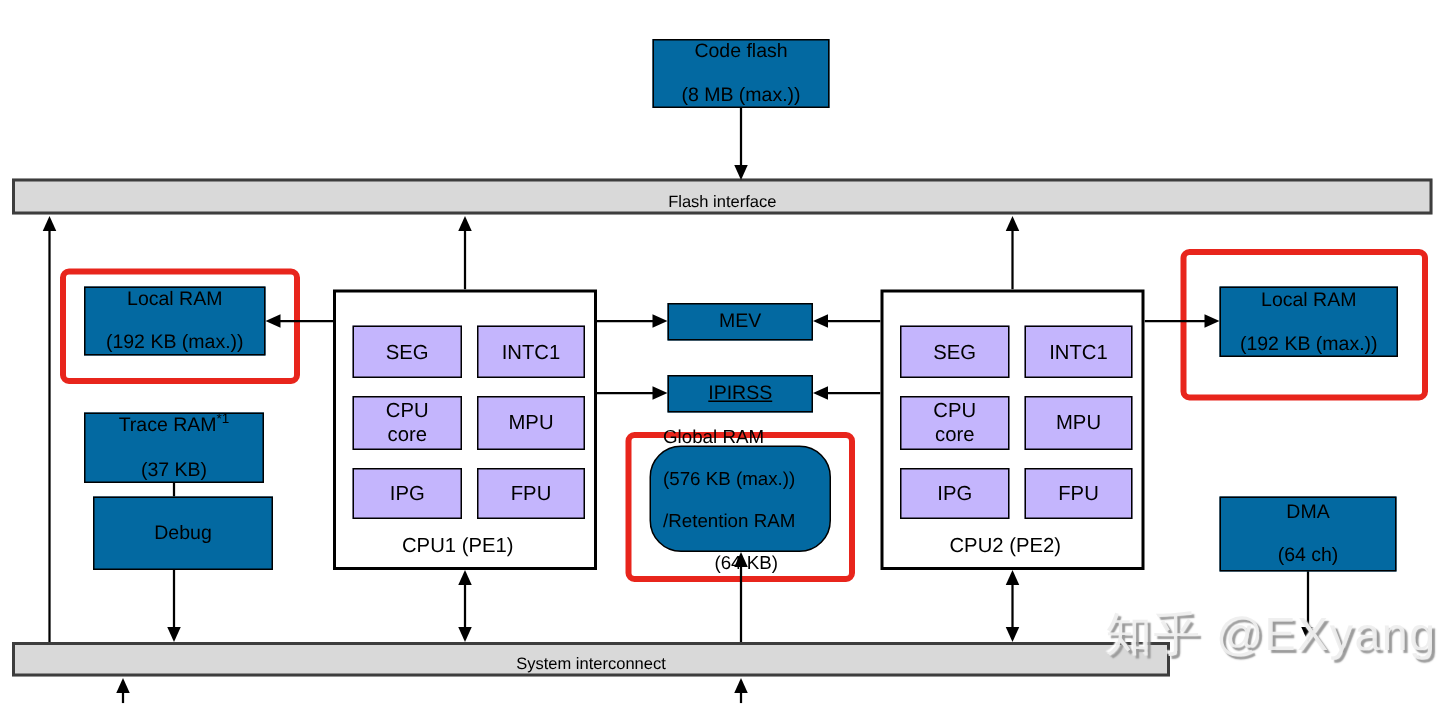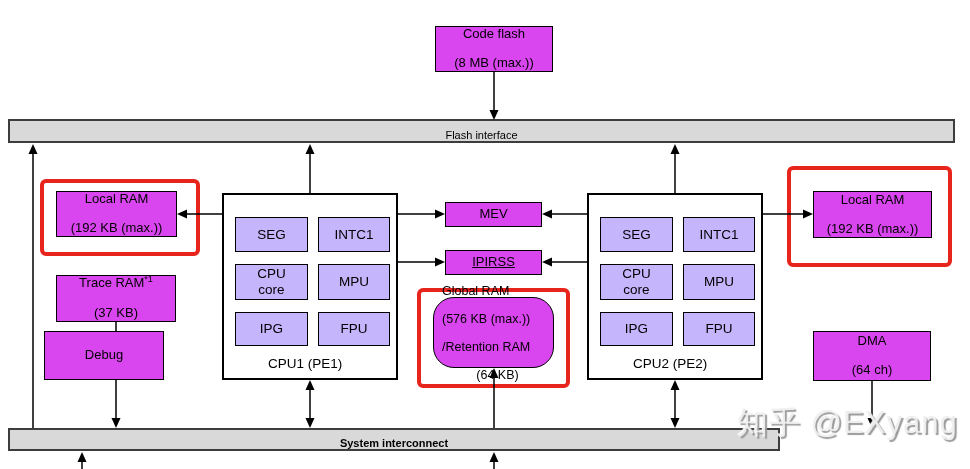--- a/index.html
+++ b/index.html
@@ -35,21 +35,21 @@
     background: transparent;
     z-index: 2;
   }
   .connectors {
     position: absolute;
     left: 0; top: 0;
     z-index: 3;
   }
   .box {
     position: absolute;
-    background: #d946ef;
+    background: #0369a1;
     border: 1.5px solid #000;
     box-sizing: border-box;
     display: flex;
     flex-direction: column;
     align-items: center;
     justify-content: center;
     text-align: center;
     font-size: 13px;
     line-height: 1.3;
     z-index: 4;
@@ -112,21 +112,21 @@
   }
 </style>
 </head>
 <body>
 
 <div class="canvas">
 
   <div class="bar" style="left:8px; top:119px; width:947px; height:24px;">
     <span>Flash interface</span>
   </div>
-  <div class="bar" style="left:8px; top:428px; width:772px; height:23px;font-weight:bold;">
+  <div class="bar" style="left:8px; top:428px; width:772px; height:23px;">
     <span>System interconnect</span>
   </div>
 
   <div class="redbox" style="left:40px; top:179px; width:160px; height:77px;"></div>
   <div class="redbox" style="left:417px; top:288px; width:153px; height:100px;"></div>
   <div class="redbox" style="left:787px; top:166px; width:165px; height:101px;"></div>
 
   <svg class="connectors" width="970" height="469" viewBox="0 0 970 469">
     <g stroke="#000" stroke-width="1.5" fill="#000">
 
@@ -229,21 +229,21 @@
   </div>
 
   <div class="box" style="left:56px; top:191px; width:121px; height:46px;">
     <span>Local RAM</span>
     <span>(192 KB (max.))</span>
   </div>
   <div class="box" style="left:56px; top:263px; width:120px; height:47px;margin-top:12px;">
     <span><span>Trace RAM</span><span class="fnote">*1</span></span>
     <span>(37 KB)</span>
   </div>
-  <div class="box" style="left:44px; top:331px; width:120px; height:49px;">
+  <div class="box" style="left:62px; top:331px; width:120px; height:49px;">
     <span>Debug</span>
   </div>
 
   <div class="cpu-block" style="left:222px; top:193px; width:176px; height:187px;">
     <div class="unit" style="left:11px; top:22px; width:73px; height:35px;">SEG</div>
     <div class="unit" style="left:94px; top:22px; width:72px; height:35px;">INTC1</div>
     <div class="unit" style="left:11px; top:69px; width:73px; height:36px;">CPU
 core</div>
     <div class="unit" style="left:94px; top:69px; width:72px; height:36px;">MPU</div>
     <div class="unit" style="left:11px; top:117px; width:73px; height:34px;">IPG</div>

